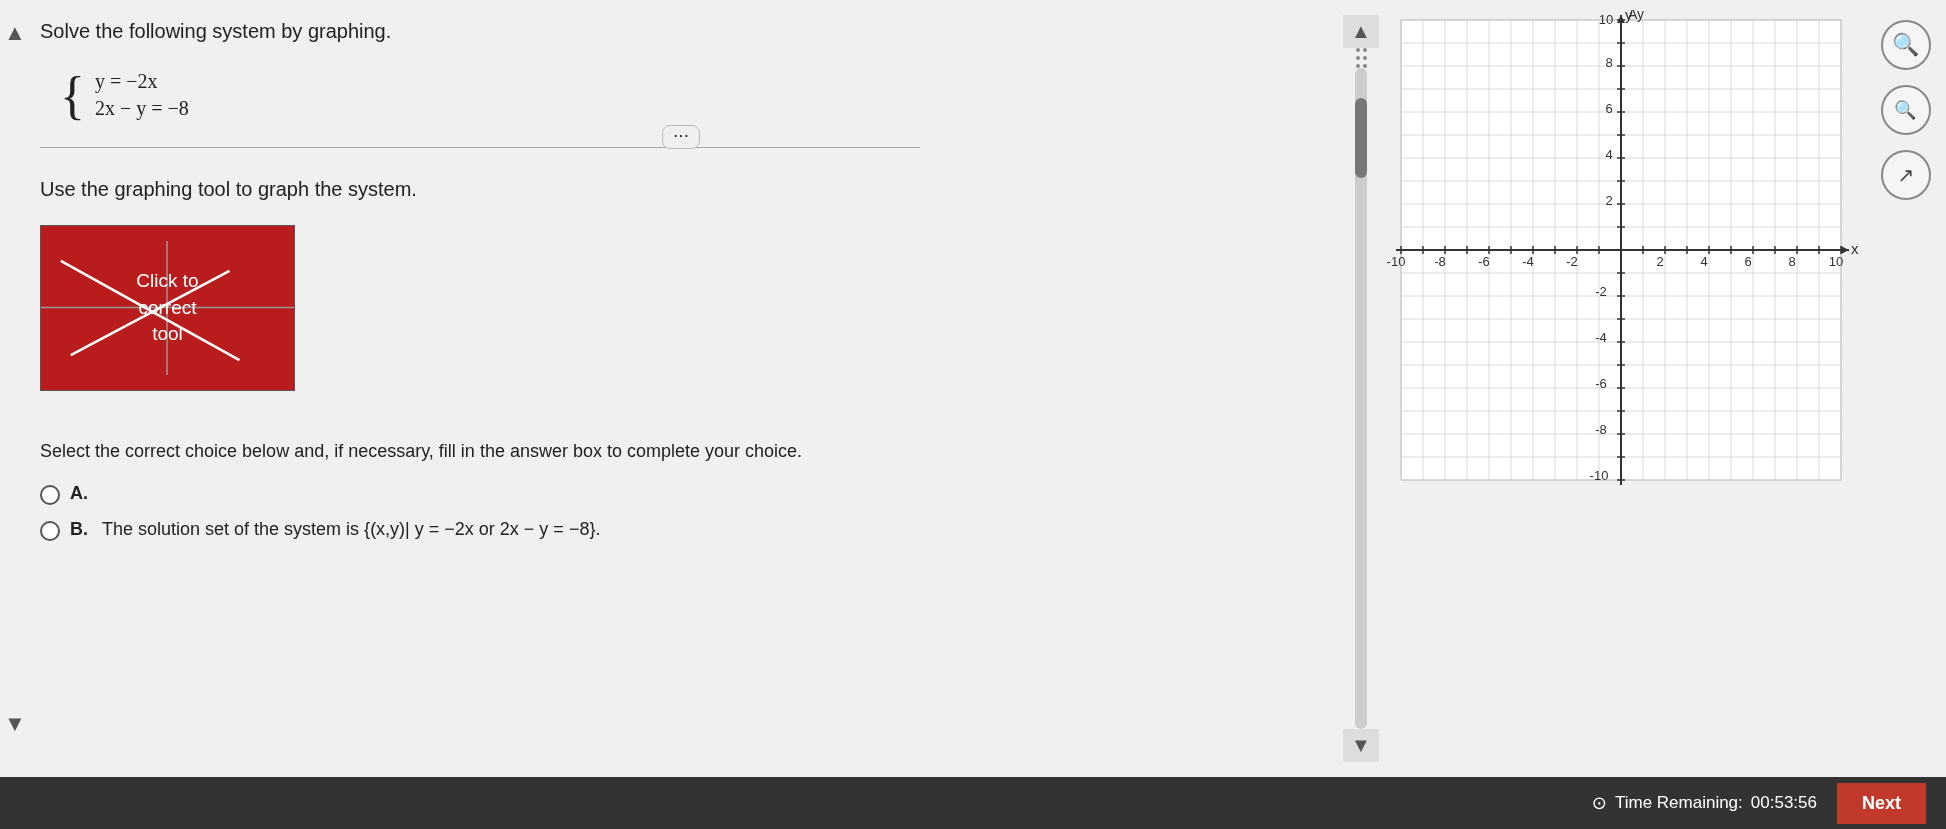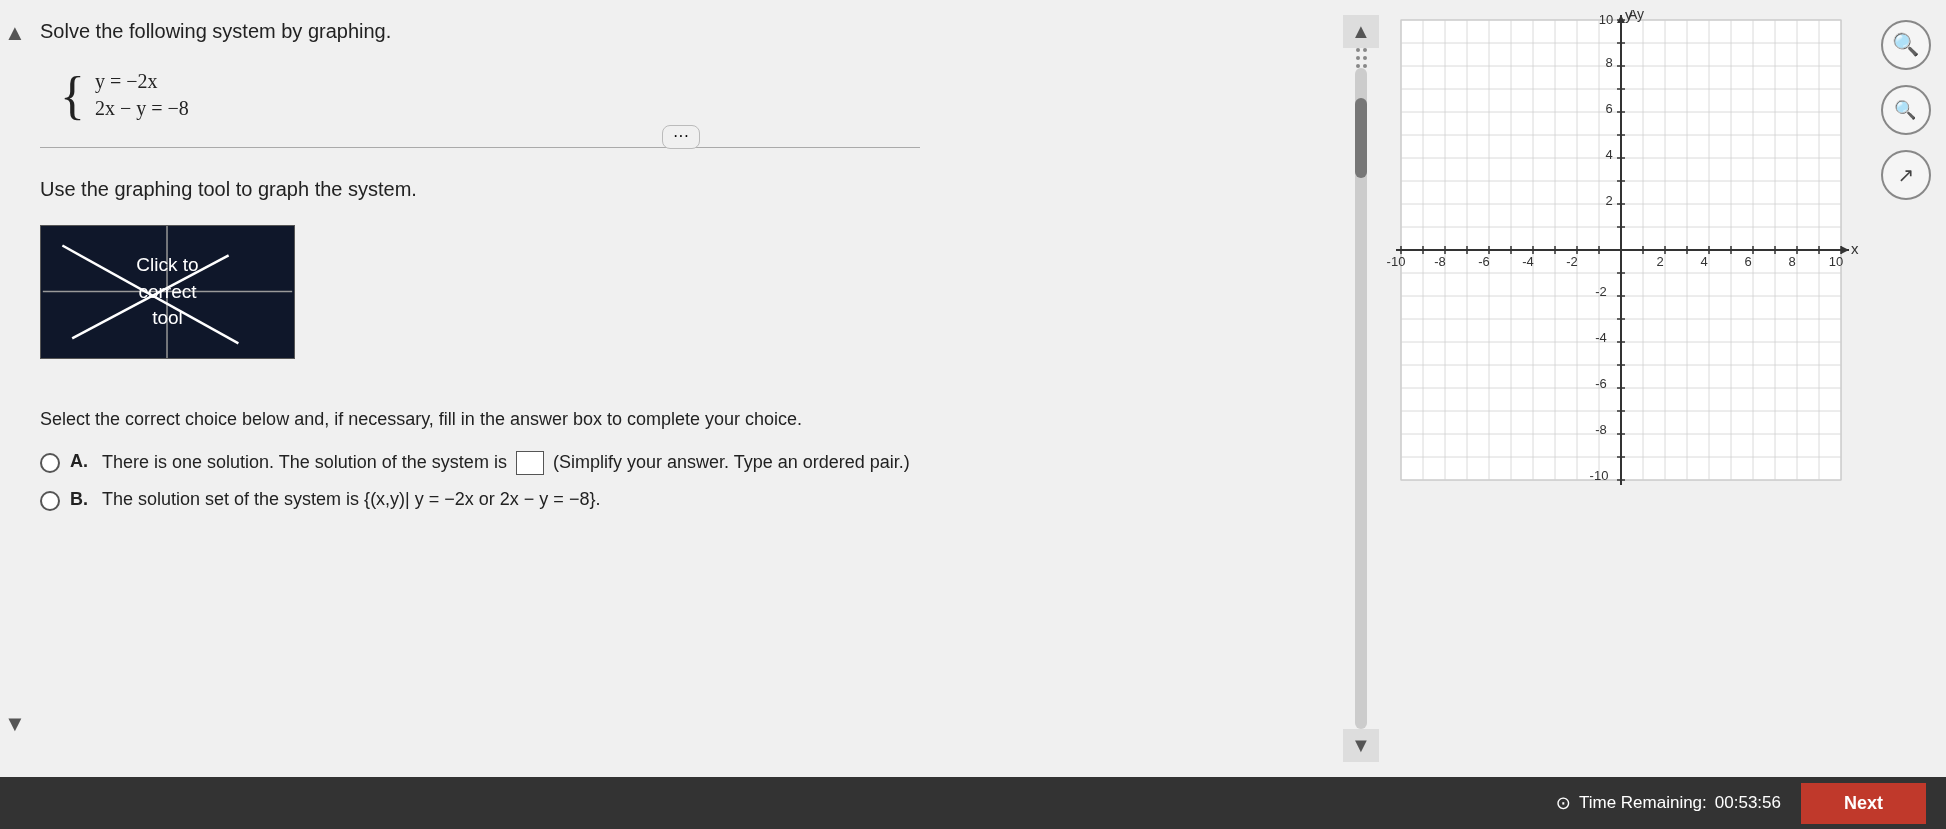--- a/index.html
+++ b/index.html
@@ -100,22 +100,22 @@
 
     .use-tool-text {
       font-size: 20px;
       font-family: Arial, sans-serif;
       color: #222;
       margin-bottom: 24px;
     }
 
     .graph-thumbnail {
       width: 255px;
-      height: 134px;
-      background: #0f172a;
+      height: 166px;
+      background: #b91c1c;
       display: flex;
       align-items: center;
       justify-content: center;
       margin-bottom: 25px;
       cursor: pointer;
       position: relative;
       border: 1px solid #555;
     }
 
     .graph-thumbnail-lines {
@@ -267,21 +267,21 @@
     }
 
     .clock-icon {
       font-size: 18px;
     }
 
     .next-btn {
       background: #c0392b;
       color: white;
       border: none;
-      padding: 10px 43px;
+      padding: 10px 25px;
       font-size: 18px;
       font-family: Arial, sans-serif;
       cursor: pointer;
       font-weight: bold;
     }
 
     
     .center-arrow-up, .center-arrow-down {
       font-size: 20px;
       cursor: pointer;
@@ -366,25 +366,20 @@
         <span>tool</span>
       </div>
     </div>
 
     <div class="select-choice-text">Select the correct choice below and, if necessary, fill in the answer box to complete your choice.</div>
 
     <div class="choices">
       <div class="choice-row">
         <input type="radio" class="radio-btn" name="answer" style="">
         <span class="choice-label">A.</span>
-        <span>
-          <span>There is one solution. The solution of the system is</span>
-          <span class="answer-box"></span>
-          <span>(Simplify your answer. Type an ordered pair.)</span>
-        </span>
       </div>
       <div class="choice-row">
         <input type="radio" class="radio-btn" name="answer" style="">
         <span class="choice-label">B.</span>
         <span>The solution set of the system is {(x,y)| y = −2x or 2x − y = −8}.</span>
       </div>
     </div>
   </div>
 
   <div class="center-divider">

